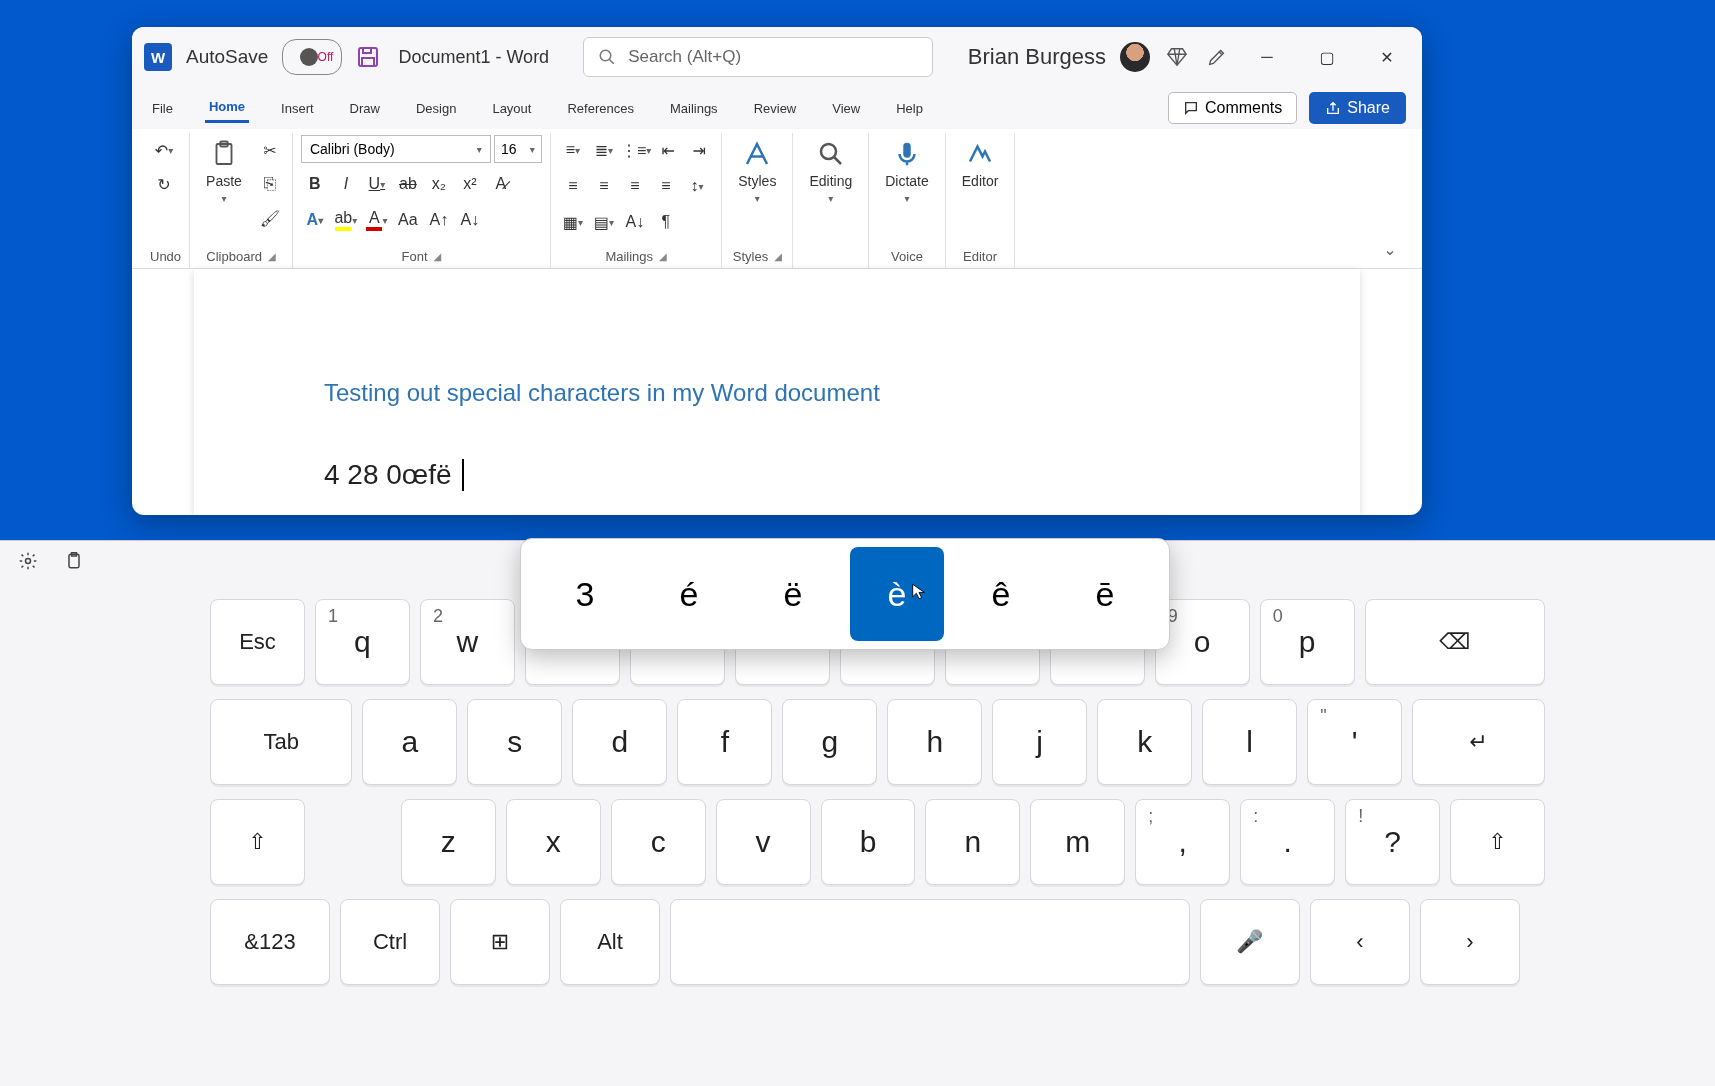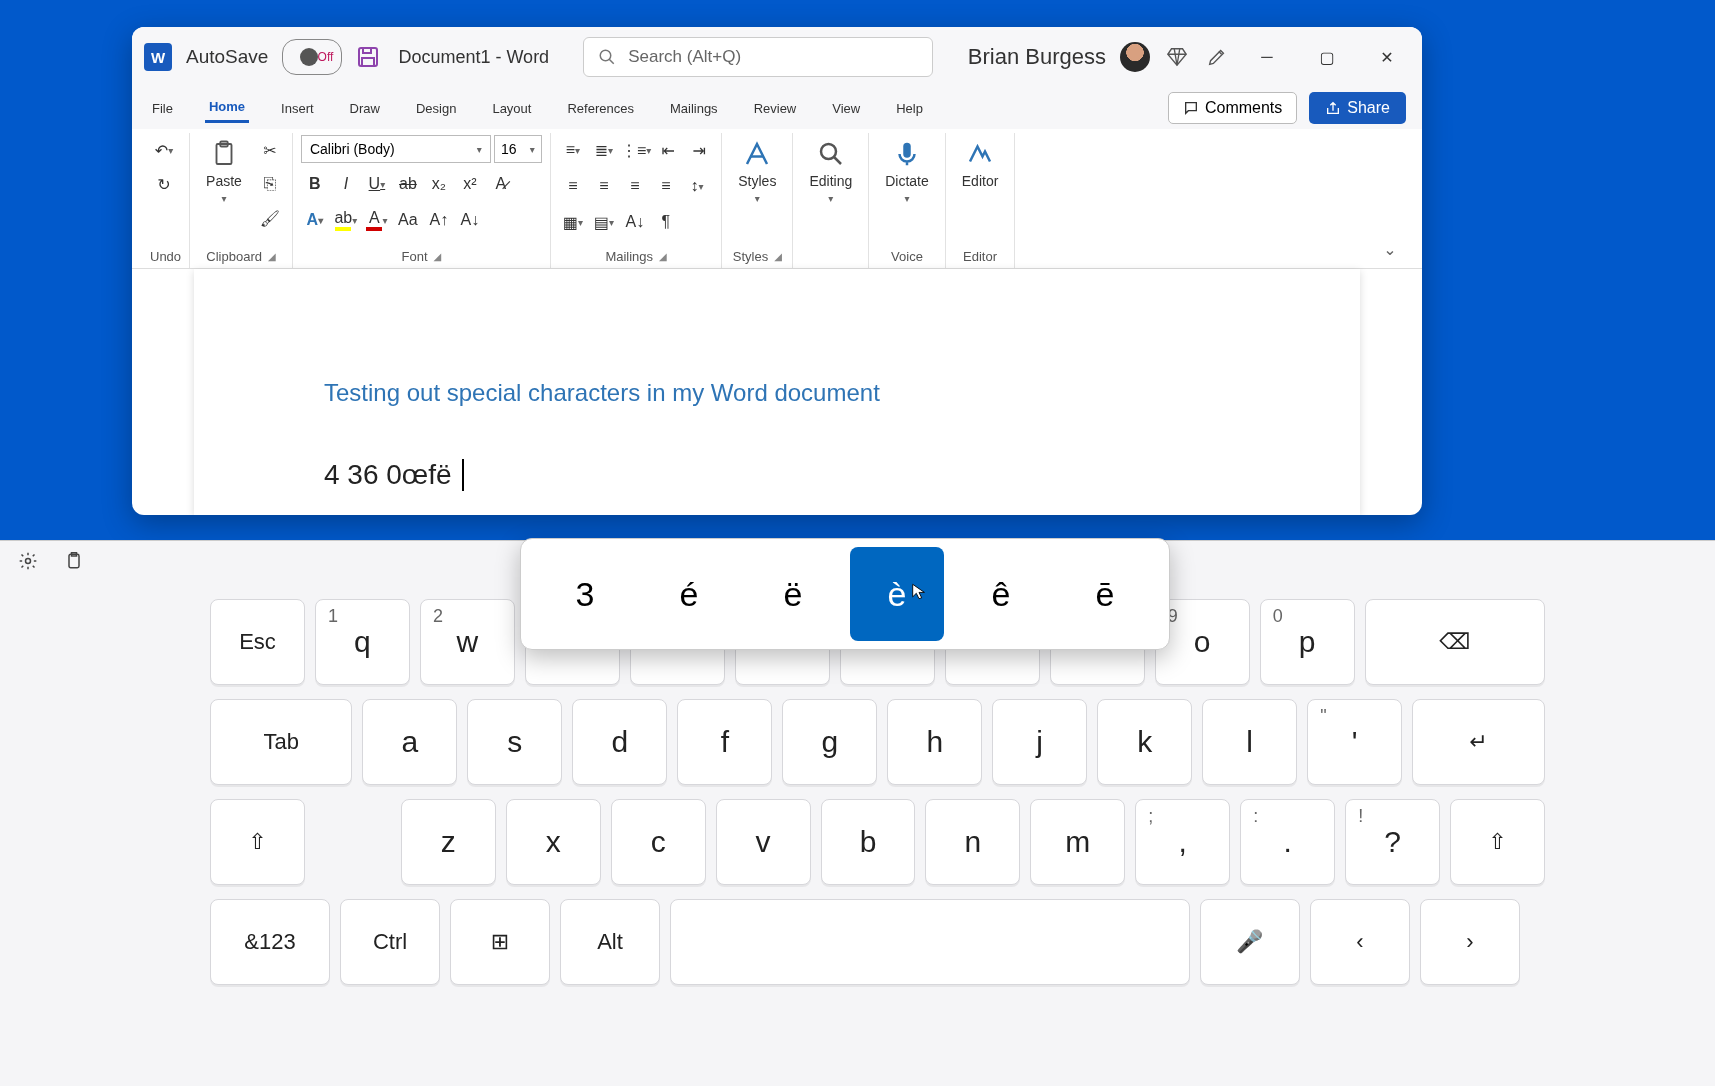--- a/index.html
+++ b/index.html
@@ -297,21 +297,21 @@
     <div class="ribbon-group" style="border:none;flex:1;align-items:flex-end;justify-content:flex-end;">
       <div class="rbtn" style="align-self:flex-end;margin-top:auto;">
           <span class="drop" style="font-size:16px;">⌄</span>
         </div>
     </div>
   </div>
 
   <div class="canvas">
     <div class="doc-heading">Testing out special characters in my Word document</div>
     <div class="doc-body">
-      <span>4 36   0œfë</span>
+      <span>4 28   0œfë</span>
       <span class="cursor"></span>
     </div>
   </div>
 </div>
 
 <div class="keyboard-panel">
   <div class="kb-toolbar">
     <span><svg viewBox="0 0 24 24" fill="none" stroke="#444" stroke-width="1.8">
           <circle cx="12" cy="12" r="3"></circle>
           <path d="M12 2v3M12 19v3M4.2 4.2l2.1 2.1M17.7 17.7l2.1 2.1M2 12h3M19 12h3M4.2 19.8l2.1-2.1M17.7 6.3l2.1-2.1"></path>

